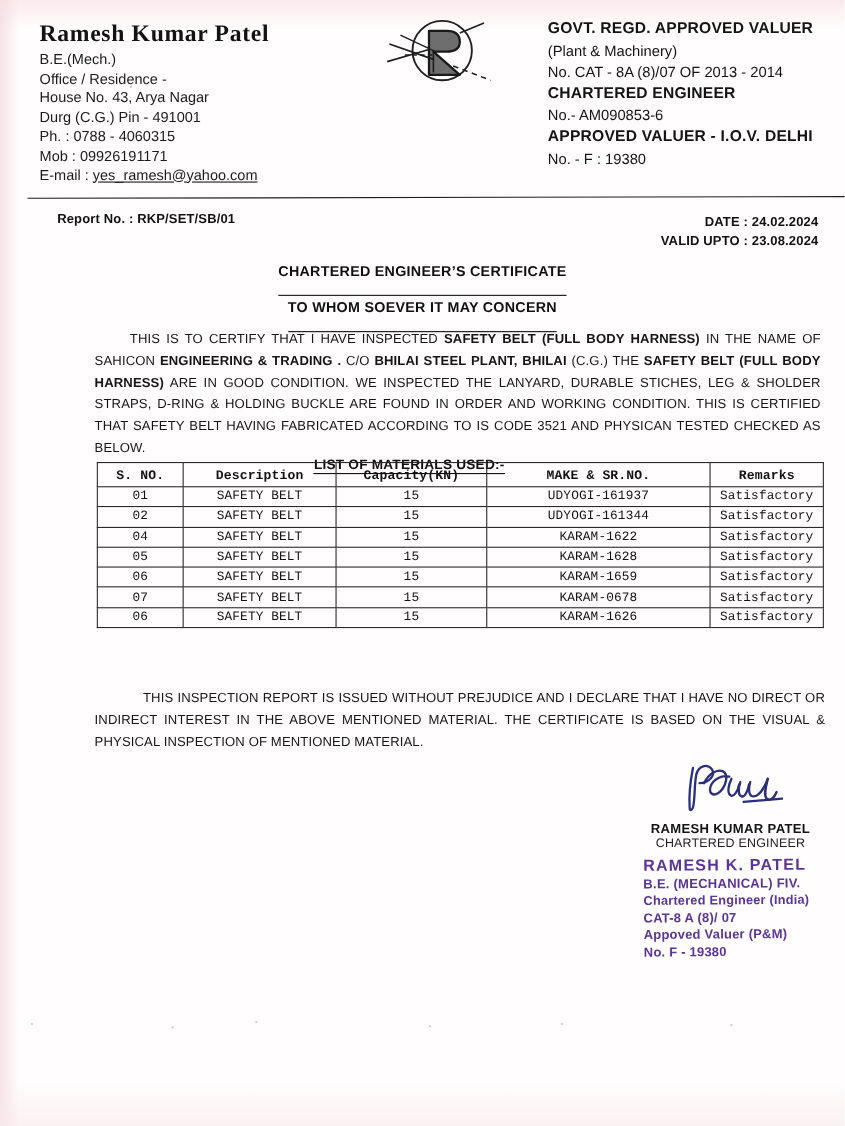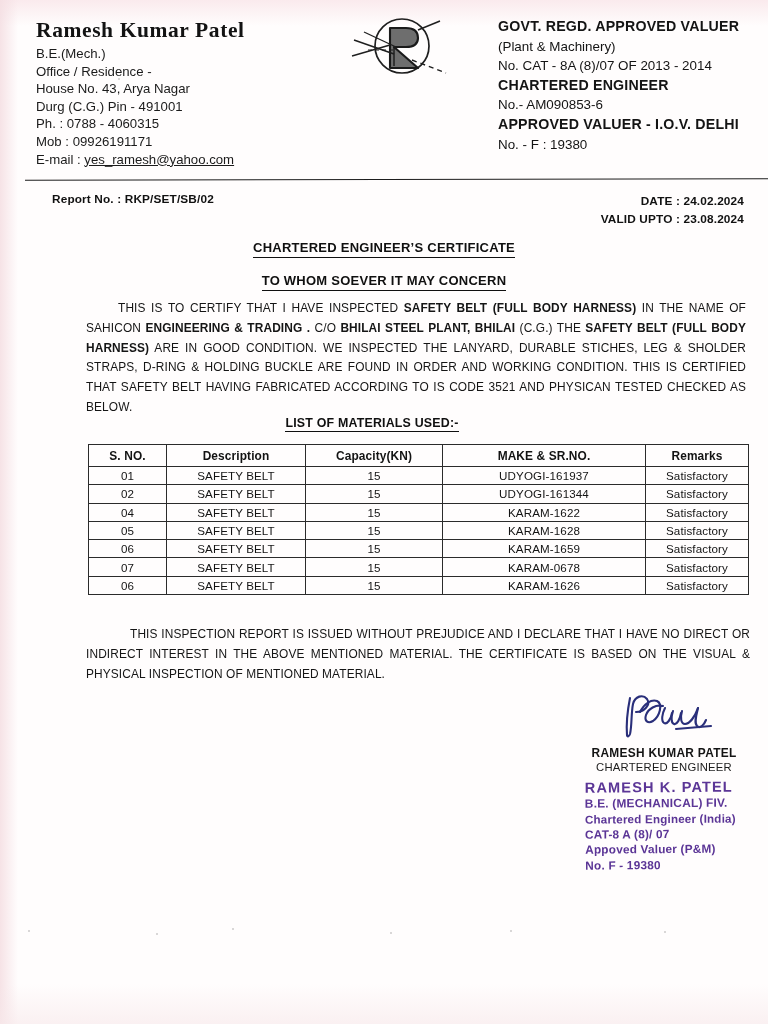--- a/index.html
+++ b/index.html
@@ -144,21 +144,21 @@
     left: 0; top: 271px;
     width: 768px;
     text-align: center;
   }
   .doc-title span, .doc-subtitle span {
     font-size: 13px;
     font-weight: bold;
     letter-spacing: 0.25px;
     color: #101010;
     border-bottom: 1.4px solid #101010;
-    padding-bottom: 2px;
+    padding-bottom: 14px;
   }
 
   
   .body-para {
     position: absolute;
     left: 86px; top: 299px;
     width: 660px;
     font-size: 11.9px;
     line-height: 19.8px;
     letter-spacing: 0.12px;
@@ -180,24 +180,25 @@
     font-weight: bold;
     color: #101010;
     letter-spacing: 0.2px;
     border-bottom: 1.3px solid #101010;
     padding-bottom: 1px;
   }
 
   
   .mat-table {
     position: absolute;
-    left: 88px; top: 444px;
+    left: 88px; top: 420px;
     width: 660px;
     border-collapse: collapse;
     table-layout: fixed;
+    font-family: Liberation Mono, monospace;
   }
   .mat-table th, .mat-table td {
     border: 1.1px solid #2b2b2b;
     text-align: center;
     color: #131313;
     padding: 0;
     height: 17.3px;
     font-size: 11.6px;
     letter-spacing: 0.12px;
   }
@@ -330,21 +331,21 @@
       <div class="caps">CHARTERED ENGINEER</div>
       <div>No.- AM090853-6</div>
       <div class="caps">APPROVED VALUER - I.O.V. DELHI</div>
       <div>No. - F : 19380</div>
     </div>
 
     <div class="hdr-rule"></div>
   </div>
 
   <div class="report-row">
-    <div class="report-no">Report No. : RKP/SET/SB/02</div>
+    <div class="report-no">Report No. : RKP/SET/SB/01</div>
     <div class="date-block">
       <div>DATE : 24.02.2024</div>
       <div>VALID UPTO : 23.08.2024</div>
     </div>
   </div>
 
   <div class="doc-title">
     <span>CHARTERED ENGINEER’S CERTIFICATE</span>
   </div>
   <div class="doc-subtitle">

